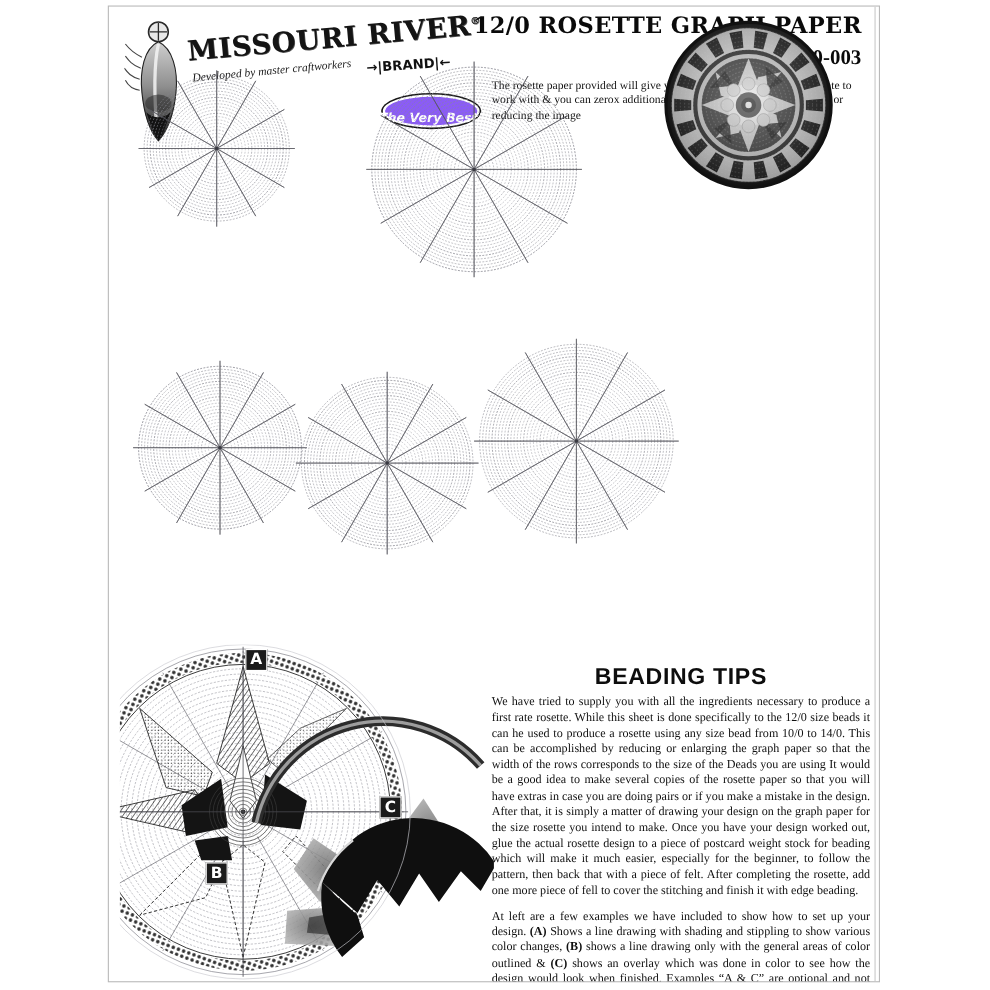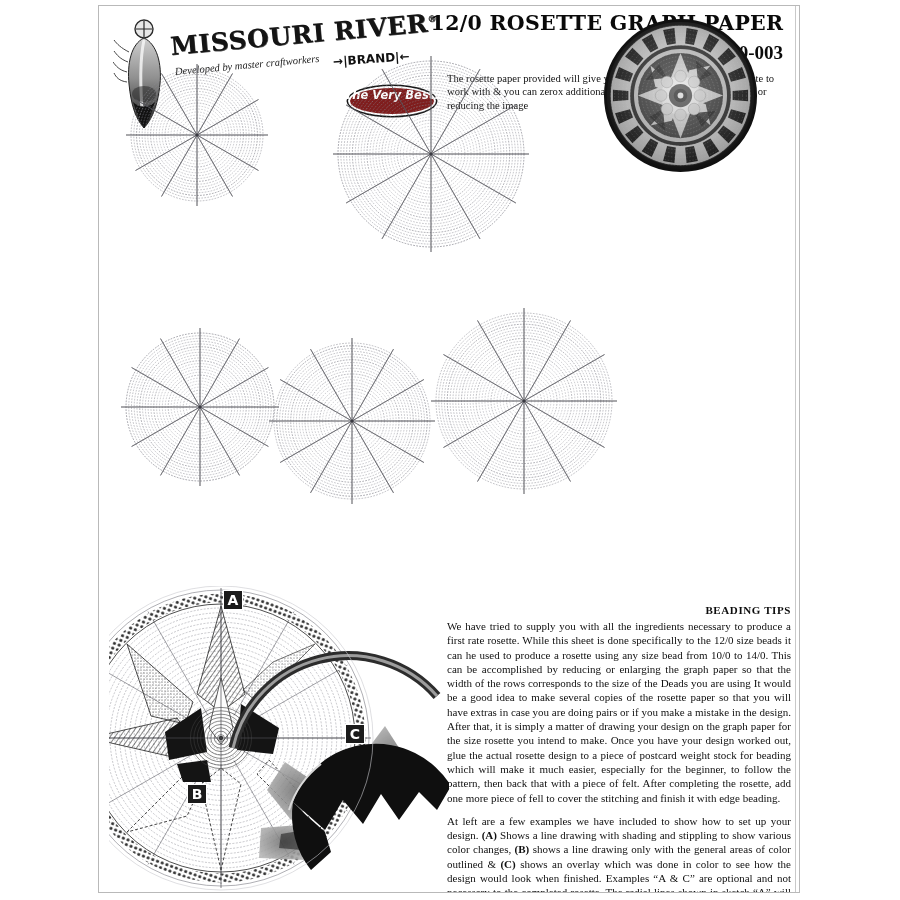--- a/index.html
+++ b/index.html
@@ -46,24 +46,24 @@
   }
   .brand-tag{
     position:absolute;left:222px;top:36px;
     font-family:"DejaVu Sans", sans-serif;
     font-weight:bold;font-size:12px;color:#111;
     letter-spacing:0px;white-space:nowrap;
     transform:rotate(-4deg);
   }
   .verybest{
     position:absolute;left:237px;top:70px;width:84px;height:26px;
-    background:#7f1d1d;border-radius:50%/50%;
+    background:#8b5cf6;border-radius:50%/50%;
     border:2px solid #fff;
     box-shadow:0 0 0 1.5px #171717;
-    display:flex;align-items:flex-start;justify-content:center;
+    display:flex;align-items:flex-end;justify-content:center;
   }
   .verybest span{
     font-family:"DejaVu Sans", sans-serif;
     color:#fff;font-weight:bold;font-size:11.5px;font-style:italic;
     white-space:nowrap;
   }
 
   .title-block{position:absolute;left:322px;top:6px;width:372px;}
   .main-title{
     font-family:"DejaVu Serif", serif;
@@ -103,23 +103,23 @@
     display:flex;align-items:center;justify-content:center;
     border:1.5px solid #ffffff;
     box-sizing:border-box;
   }
 
   
   .tips{
     position:absolute;left:348px;top:598px;width:344px;
   }
   .tips h2{
-    font-family:Liberation Serif, serif;
-    font-weight:bold;font-size:11px;letter-spacing:0.6px;
-    text-align:right;margin:0 0 3px 0;color:#0d0d0d;
+    font-family:Liberation Sans, sans-serif;
+    font-weight:bold;font-size:21px;letter-spacing:0.6px;
+    text-align:center;margin:0 0 3px 0;color:#0d0d0d;
   }
   .tips p{
     font-family:"Liberation Serif", serif;
     font-size:11px;line-height:1.30;color:#101010;
     text-align:justify;margin:0 0 9px 0;
     hyphens:none;
   }
   .tips p b{font-weight:bold;}
 
   .col-rule{

